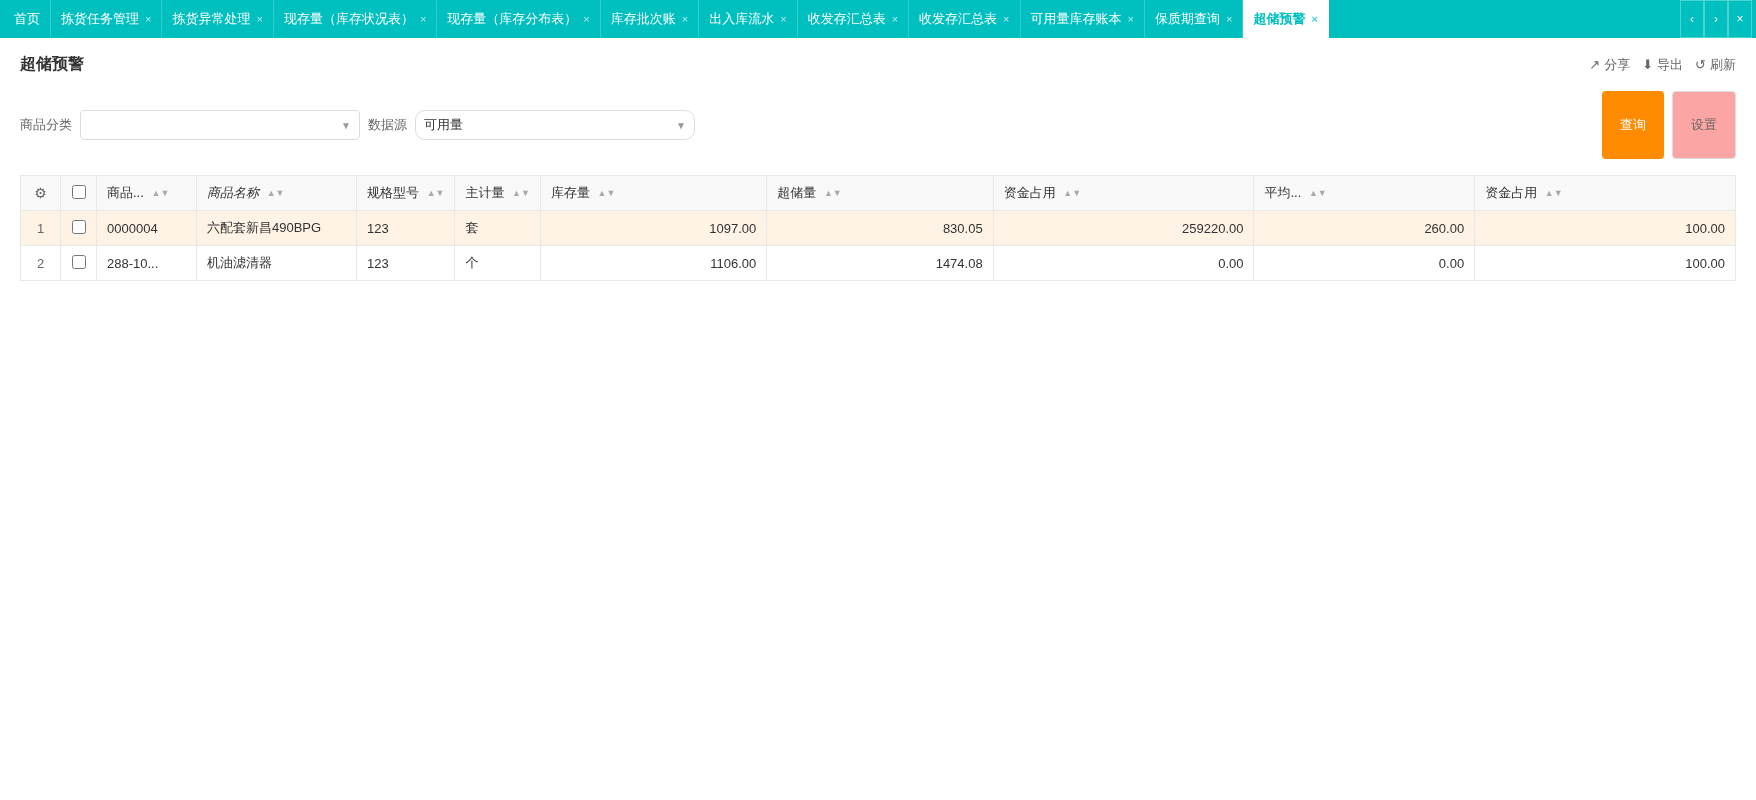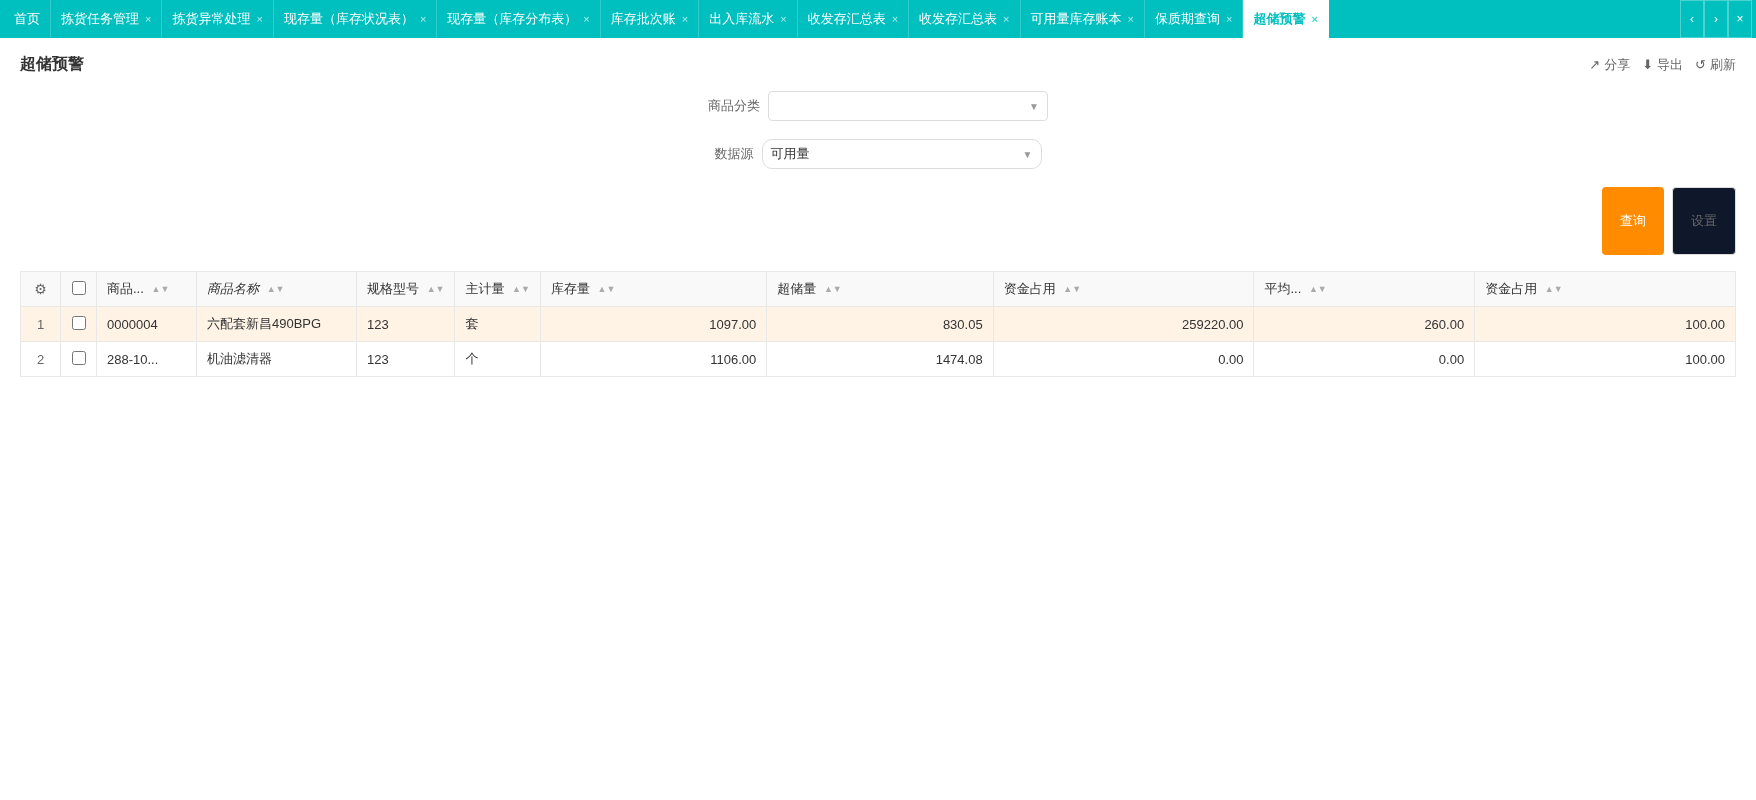--- a/index.html
+++ b/index.html
@@ -84,23 +84,22 @@
       gap: 4px;
       color: #666;
       font-size: 13px;
       cursor: pointer;
     }
 
     
     .filter-row {
       display: flex;
       align-items: center;
-      gap: 18px;
+      gap: 8px;
       margin-bottom: 16px;
-      flex-direction: column;
     }
     .filter-item {
       display: flex;
       align-items: center;
       gap: 8px;
     }
     .filter-label {
       color: #666;
       font-size: 13px;
       white-space: nowrap;
@@ -127,21 +126,21 @@
     .btn-query {
       background: #ff8c00;
       color: #fff;
       border: none;
       border-radius: 4px;
       padding: 6px 18px;
       cursor: pointer;
       font-size: 13px;
     }
     .btn-settings {
-      background: #0f172a;
+      background: #fca5a5;
       color: #666;
       border: 1px solid #ddd;
       border-radius: 4px;
       padding: 24px 18px;
       cursor: pointer;
       font-size: 13px;
     }
 
     
     .data-table {

